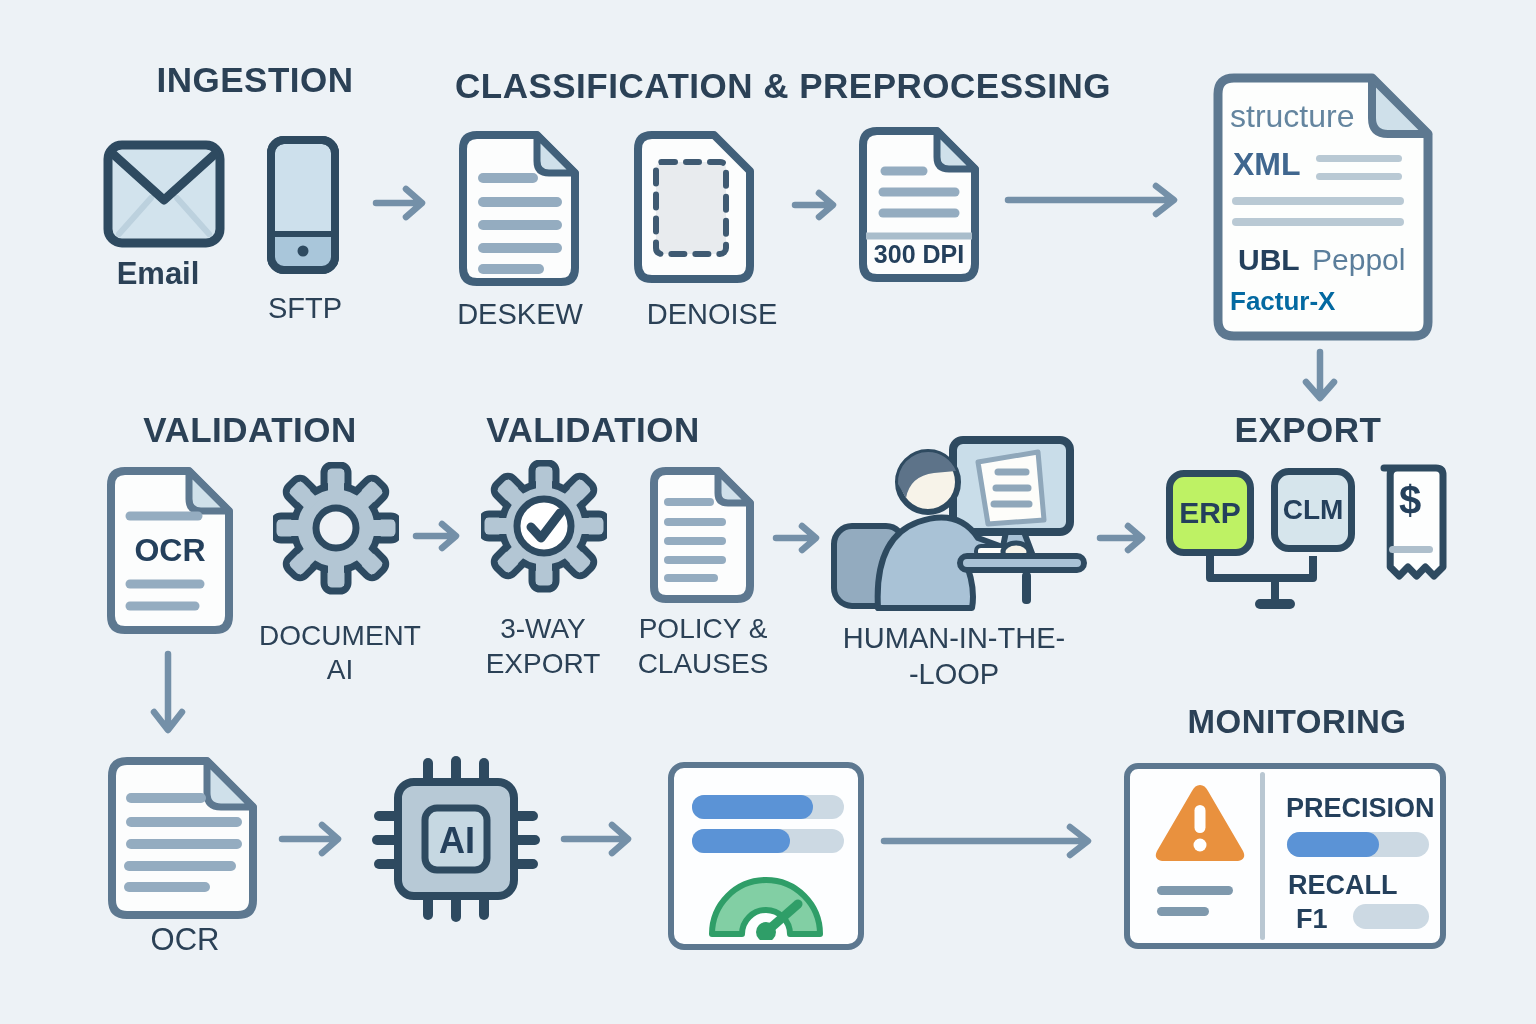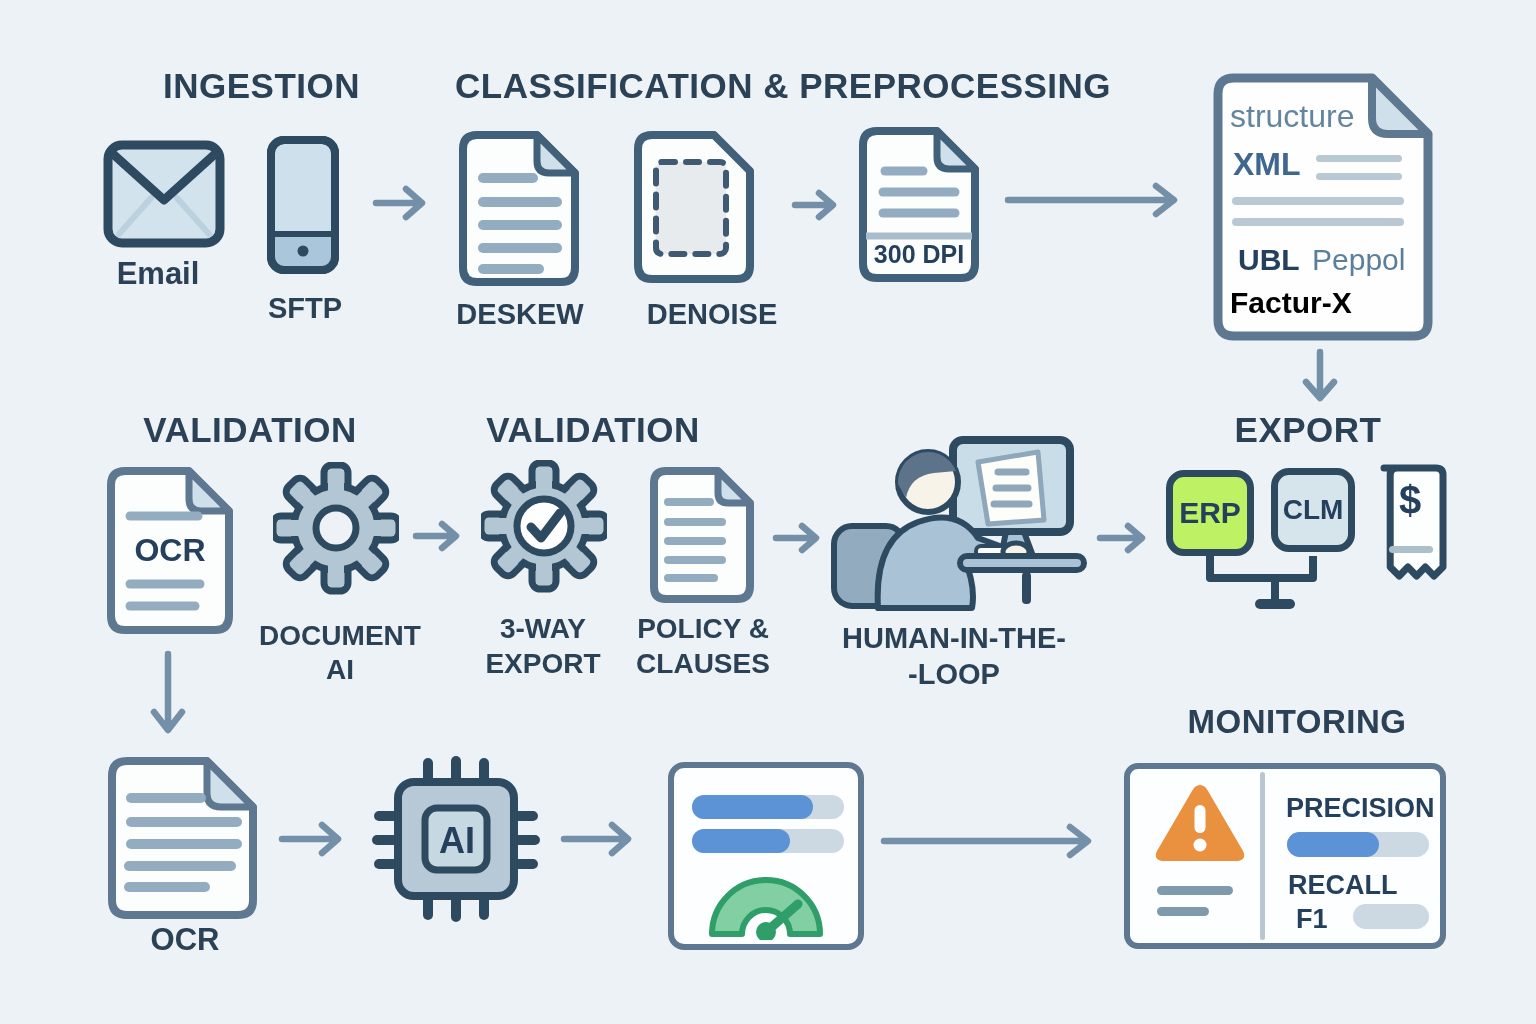--- a/index.html
+++ b/index.html
@@ -1,34 +1,34 @@
 <!DOCTYPE html>
 <html><head>
 <meta charset="utf-8">
 <style>
   html,body{margin:0;padding:0;}
   body{background:#e9eef3;font-family:"Liberation Sans","DejaVu Sans",sans-serif;}
   #canvas{position:relative;width:1536px;height:1024px;background:#edf2f6;overflow:hidden;}
   .abs{position:absolute;}
   .heading{font-weight:bold;color:#2b4156;font-size:35px;letter-spacing:.5px;white-space:nowrap;}
   .heading.center{text-align:center;}
-  .label{font-weight:bold;color:#2b4156;font-size:29px;text-align:center;white-space:nowrap;}
+  .label{font-weight:normal;color:#2b4156;font-size:29px;text-align:center;white-space:nowrap;}
   .docline{position:absolute;background:#9db3c6;border-radius:5px;}
   .bar-track{position:absolute;background:#ccd9e3;border-radius:13px;}
   .bar-fill{position:absolute;left:0;top:0;height:100%;background:#5b93d6;border-radius:13px;}
   .card{position:absolute;background:#fdfeff;border:6px solid #5d7890;border-radius:16px;box-sizing:border-box;}
   .intext{position:absolute;color:#24405c;font-weight:bold;text-align:center;white-space:nowrap;}
   svg{display:block;}
 </style>
 </head>
 <body>
 
 <div id="canvas">
 
-  <div class="abs heading center" style="left:150px;top:66px;width:210px;text-align:right;">INGESTION</div>
+  <div class="abs heading center" style="left:150px;top:60px;width:210px;">INGESTION</div>
   <div class="abs heading" style="left:455px;top:66px;">CLASSIFICATION &amp; PREPROCESSING</div>
 
   <svg class="abs" style="left:101px;top:138px;" width="126" height="112" viewBox="0 0 126 112">
     <rect x="7" y="7" width="112" height="98" rx="14" fill="#d2e3ed" stroke="#2e4a60" stroke-width="9"></rect>
     <path d="M18,96 L50,60 M108,96 L76,60" stroke="#bcd1de" stroke-width="6" fill="none" stroke-linecap="round"></path>
     <path d="M12,16 L63,62 L114,16" stroke="#2e4a60" stroke-width="9" fill="none" stroke-linejoin="round" stroke-linecap="round"></path>
   </svg>
   <div class="abs label" style="left:113px;top:256px;width:90px;font-weight:600;font-size:31px;">Email</div>
 
   <svg class="abs" style="left:263px;top:134px;" width="80" height="142" viewBox="0 0 80 142">
@@ -88,21 +88,21 @@
     <path d="M166,6 L222,62 H182 q-16,0 -16,-16 Z" fill="#cfe0ea" stroke="#5d7890" stroke-width="8" stroke-linejoin="round"></path>
   </svg>
   <div class="abs" style="left:1230px;top:98px;font-size:32px;font-weight:500;color:#64859f;">structure</div>
   <div class="abs" style="left:1233px;top:146px;font-size:32px;font-weight:bold;color:#40678f;">XML</div>
   <div class="docline" style="left:1316px;top:155px;width:86px;height:7px;background:#b9c9d4;"></div>
   <div class="docline" style="left:1316px;top:173px;width:86px;height:7px;background:#b9c9d4;"></div>
   <div class="docline" style="left:1232px;top:197px;width:172px;height:8px;background:#b9c9d4;"></div>
   <div class="docline" style="left:1232px;top:218px;width:172px;height:8px;background:#b9c9d4;"></div>
   <div class="abs" style="left:1238px;top:243px;font-size:30px;font-weight:bold;color:#24405c;">UBL</div>
   <div class="abs" style="left:1312px;top:243px;font-size:30px;font-weight:500;color:#5b7e9b;">Peppol</div>
-  <div class="abs" style="left:1230px;top:286px;font-size:30px;font-weight:bold;color:#000000;">Factur-X</div>
+  <div class="abs" style="left:1230px;top:286px;font-size:26px;font-weight:bold;color:#0369a1;">Factur-X</div>
 
   <svg class="abs" style="left:1298px;top:348px;" width="44" height="64" viewBox="0 0 44 64">
     <path d="M22,4 V48 M8,34 L22,50 L36,34" stroke="#7490a8" stroke-width="6.5" fill="none" stroke-linecap="round" stroke-linejoin="round"></path>
   </svg>
 
   <div class="abs heading center" style="left:140px;top:410px;width:220px;">VALIDATION</div>
   <div class="abs heading center" style="left:483px;top:410px;width:220px;">VALIDATION</div>
   <div class="abs heading center" style="left:1208px;top:410px;width:200px;">EXPORT</div>
 
   <svg class="abs" style="left:101px;top:466px;" width="140" height="172" viewBox="0 0 140 172">

